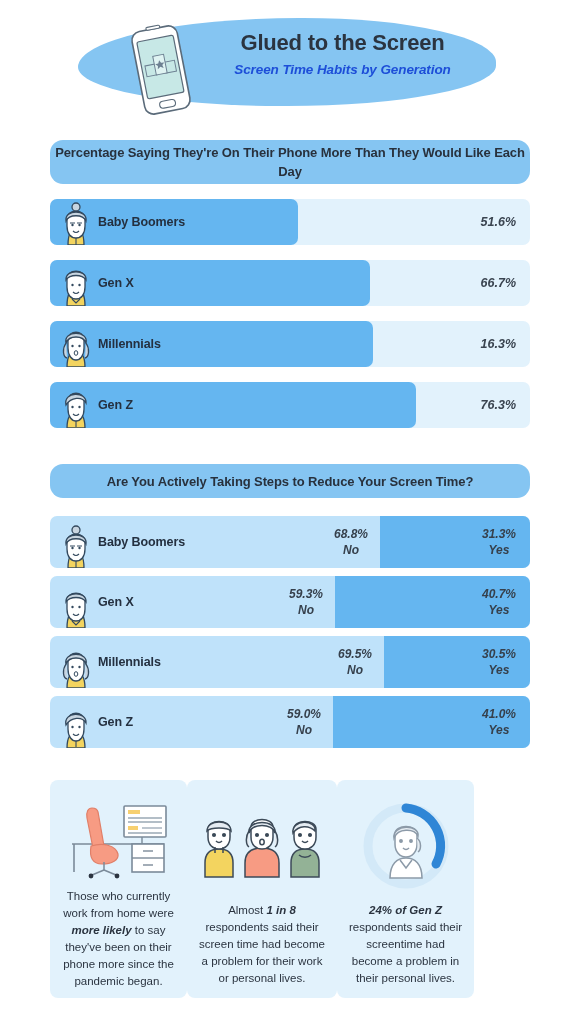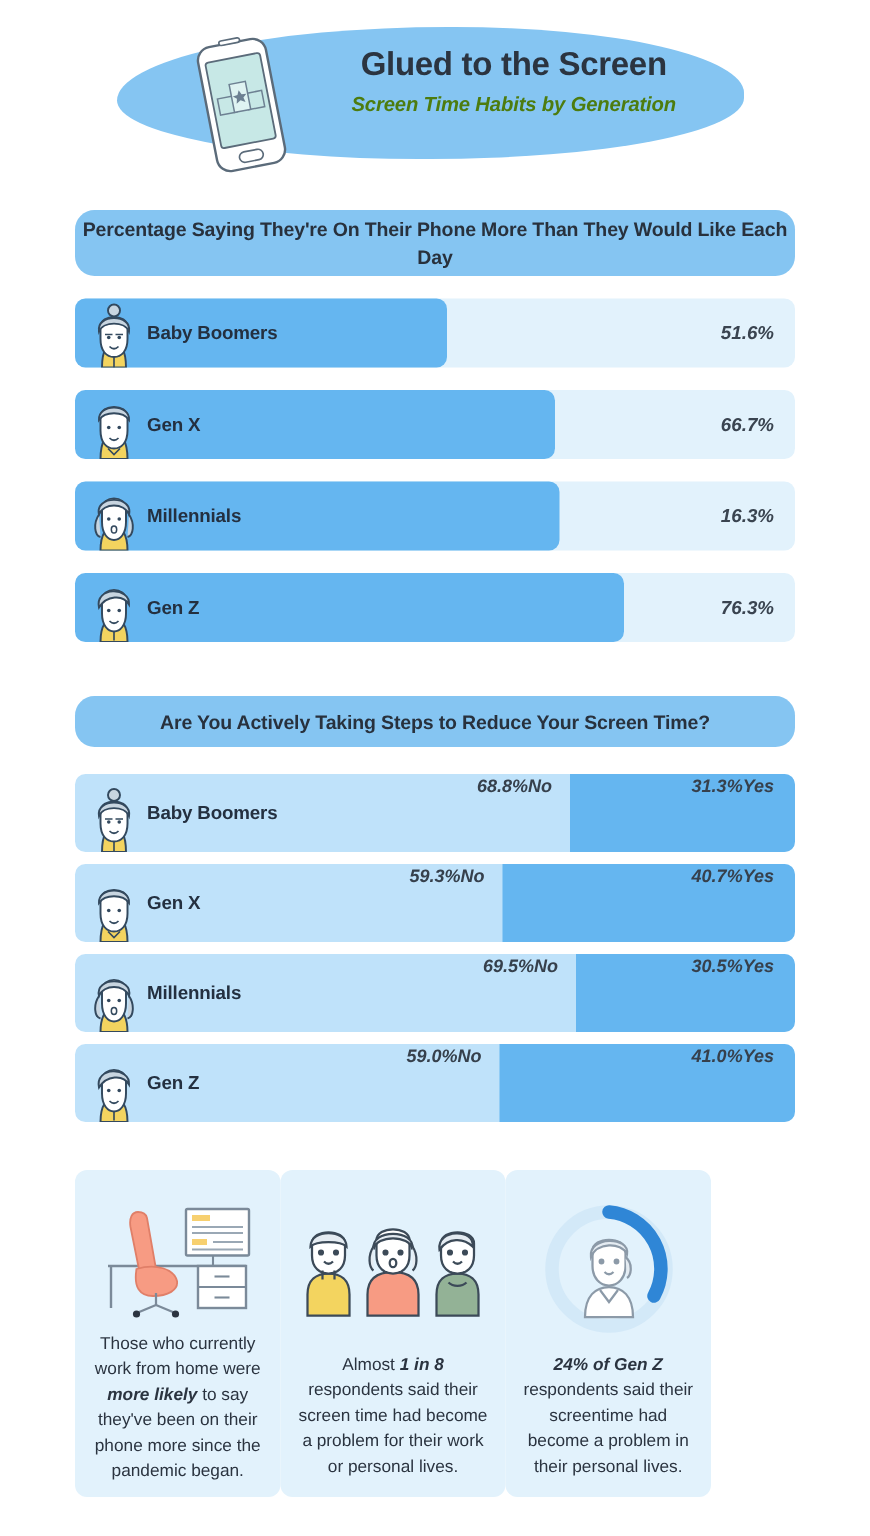--- a/index.html
+++ b/index.html
@@ -18,21 +18,21 @@
     position: absolute; left: 78px; top: 18px; width: 418px; height: 88px;
     background: #85c5f2;
     border-radius: 55% 48% 52% 50% / 58% 52% 48% 46%;
   }
   .header-text { position: absolute; left: 200px; top: 28px; width: 285px; text-align: center; }
   .header-title {
     font-size: 22px; font-weight: bold; color: #2b3440; letter-spacing: -0.2px;
     line-height: 30px;
   }
   .header-sub {
-    font-size: 13.5px; font-style: italic; font-weight: bold; color: #4d7c0f;
+    font-size: 13.5px; font-style: italic; font-weight: bold; color: #1d4ed8;
     line-height: 20px; margin-top: 2px; letter-spacing: -0.1px;
   }
   .phone-wrap { position: absolute; left: 118px; top: 22px; width: 86px; height: 96px; }
 
   
   .section-head {
     position: absolute; left: 50px; width: 480px;
     background: #85c5f2; border-radius: 13px;
     display: flex; align-items: center; justify-content: center;
     text-align: center;
@@ -74,22 +74,22 @@
     position: absolute; inset: 0; background: #bfe2fa; border-radius: 7px; overflow: hidden;
   }
   .split-yes {
     position: absolute; right: 0; top: 0; bottom: 0; background: #65b6f0;
   }
   .split-name {
     position: absolute; left: 48px; top: 0; bottom: 0; display: flex; align-items: center;
     font-size: 12.5px; font-weight: bold; color: #243040; letter-spacing: -0.1px;
   }
   .split-stat {
-    position: absolute; top: 0; bottom: 0; display: flex; flex-direction: row;
-    align-items: flex-start; justify-content: center;
+    position: absolute; top: 0; bottom: 0; display: flex; flex-direction: column;
+    align-items: center; justify-content: center;
     font-size: 12px; font-style: italic; font-weight: bold; color: #36404c;
     line-height: 16px;
   }
   .split-stat.no {  }
   .split-stat.yes { right: 14px; }
 
   
   .cards { position: absolute; left: 50px; top: 780px; width: 424px; display: flex; }
   .card {
     width: 152px; height: 218px; background: #e2f2fc; border-radius: 8px;

